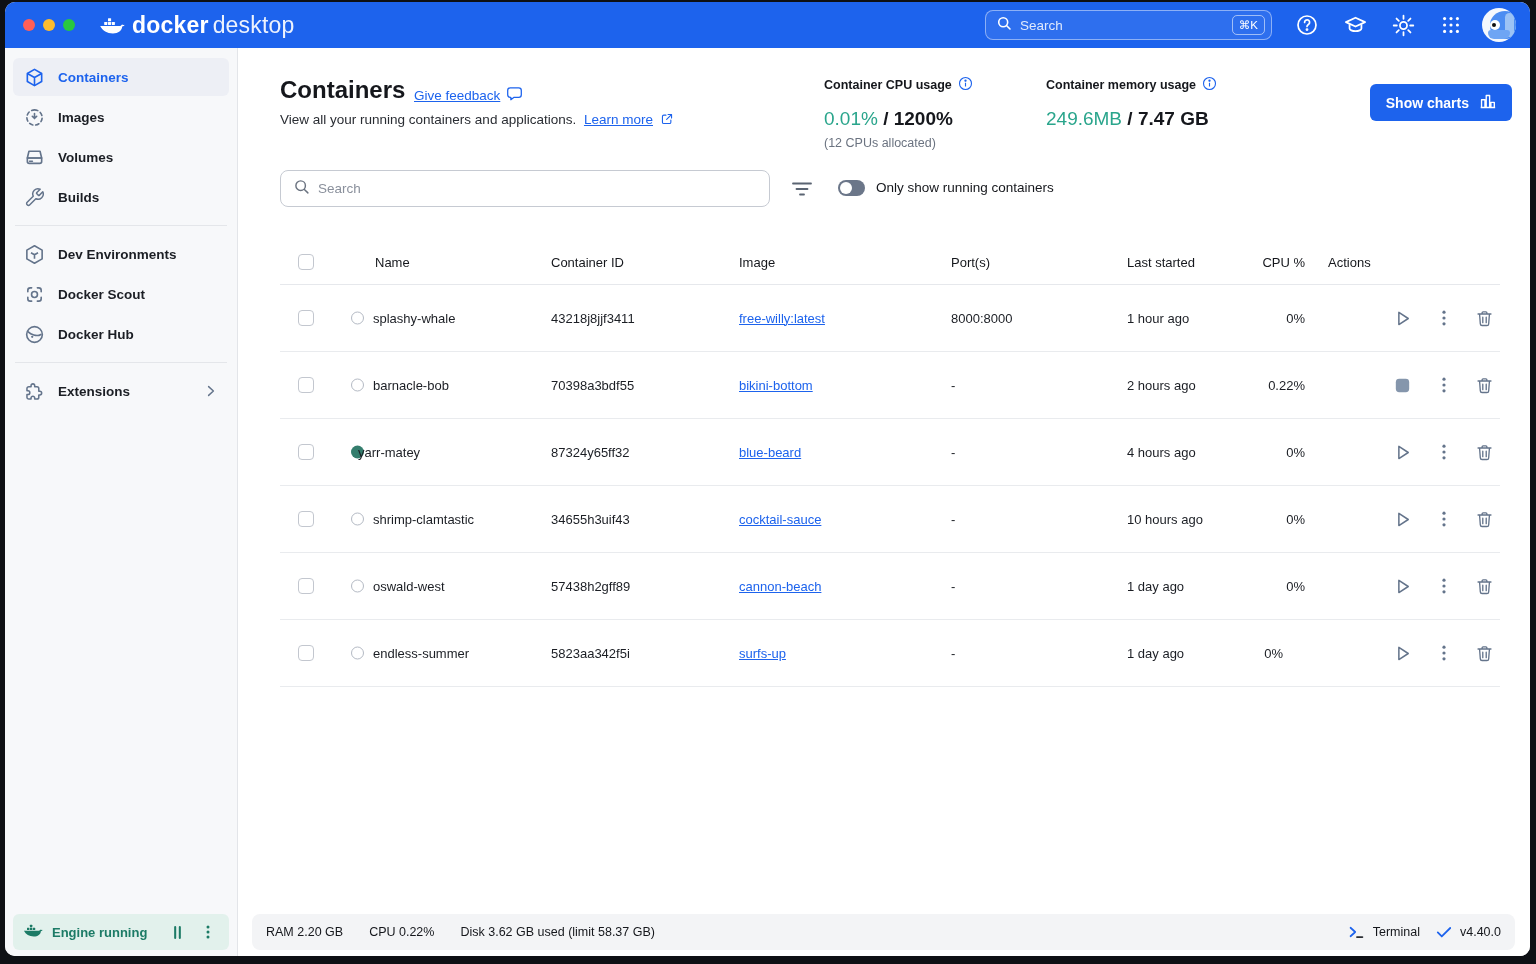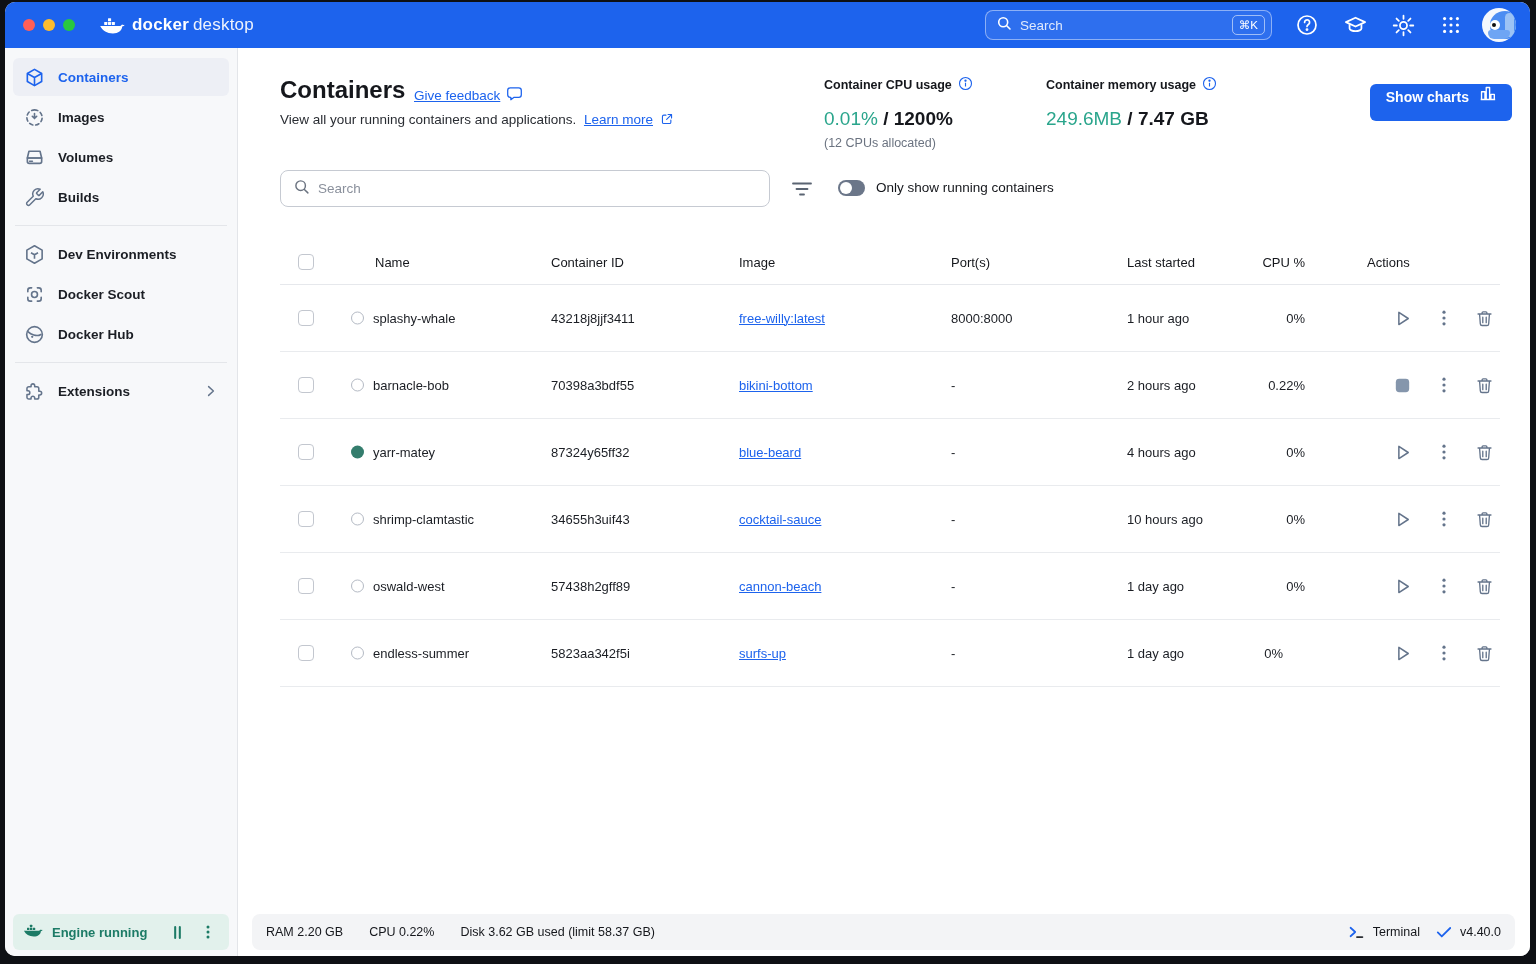--- a/index.html
+++ b/index.html
@@ -10,21 +10,21 @@
             border-radius:10px; overflow:hidden; background:#fff; }
 
   
   .topbar { position:absolute; top:0; left:0; right:0; height:46px; background:#1d63ed;
             display:flex; align-items:center; padding:0 14px 0 18px; color:#fff; }
   .traffic { display:flex; gap:8px; margin-right:24px; }
   .tl { width:12px; height:12px; border-radius:50%; }
   .tl.red{background:#ff5f57;} .tl.yellow{background:#febc2e;} .tl.green{background:#29c73f;}
   .brand { display:flex; align-items:center; gap:7px; }
   .brand svg { display:block; }
-  .brand-name { font-size:17px; letter-spacing:.2px; }
+  .brand-name { font-size:23px; letter-spacing:.2px; }
   .brand-name b { font-weight:700; }
   .brand-name .lite { font-weight:300; opacity:.92; margin-left:4px; }
   .top-search { margin-left:auto; width:287px; height:30px; border:1px solid rgba(255,255,255,.45);
             background:rgba(255,255,255,.08); border-radius:8px; display:flex; align-items:center;
             padding:0 6px 0 10px; gap:8px; }
   .top-search input { flex:1; background:transparent; border:none; outline:none; color:#fff;
             font-size:13.5px; font-family:"Liberation Sans", sans-serif; }
   .top-search input::placeholder { color:rgba(255,255,255,.85); }
   .kbd { border:1px solid rgba(255,255,255,.55); border-radius:5px; font-size:11.5px;
             padding:2px 6px; color:#fff; }
@@ -64,23 +64,23 @@
   .subtitle a { color:#1d63ed; text-decoration:underline; cursor:pointer; margin-left:4px; }
   .ext-ico { display:inline-block; vertical-align:-2px; margin-left:3px; }
 
   .stat { position:absolute; top:28px; }
   .stat.cpu { left:586px; } .stat.mem { left:808px; }
   .stat-label { display:flex; align-items:center; gap:6px; font-size:12.5px; font-weight:700; color:#15171c; }
   .stat-value { margin-top:14px; font-size:19px; font-weight:600; color:#15171c; }
   .stat-value .teal { color:#2aa58c; font-weight:500; }
   .stat-note { margin-top:6px; font-size:12.5px; color:#6b7380; }
 
-  .show-charts { position:absolute; top:36px; right:18px; height:37px; padding:16px 16px; background:#1d63ed;
+  .show-charts { position:absolute; top:36px; right:18px; height:37px; padding:0 16px; background:#1d63ed;
               color:#fff; border:none; border-radius:6px; font-size:14px; font-weight:600;
-              display:flex; align-items:flex-end; gap:10px; cursor:pointer; font-family:"Liberation Sans", sans-serif; }
+              display:flex; align-items:center; gap:10px; cursor:pointer; font-family:"Liberation Sans", sans-serif; }
 
   .toolbar-search { position:absolute; left:42px; top:122px; width:490px; height:37px; border:1px solid #c6cad2;
               border-radius:8px; display:flex; align-items:center; gap:8px; padding:0 12px; color:#6b7380; }
   .toolbar-search input { flex:1; border:none; outline:none; font-size:13.5px; color:#15171c;
               font-family:"Liberation Sans", sans-serif; }
   .toolbar-search input::placeholder { color:#8a909c; }
   .filter-btn { position:absolute; left:552px; top:130px; width:24px; height:22px; display:flex;
               align-items:center; justify-content:center; cursor:pointer; color:#5a6472; }
   .toggle { position:absolute; left:600px; top:132px; width:27px; height:16px; border-radius:9px;
               background:#6b7689; cursor:pointer; }
@@ -388,21 +388,21 @@
 
     <div class="table">
       <div class="thead" id="table-header">
           <span class="cbx" style="left:18px"></span>
    <span class="hcell" style="left:95px">Name</span>
    <span class="hcell" style="left:271px">Container ID</span>
    <span class="hcell" style="left:459px">Image</span>
    <span class="hcell" style="left:671px">Port(s)</span>
    <span class="hcell" style="left:847px">Last started</span>
    <span class="hcell hcell-cpu">CPU %</span>
-   <span class="hcell" style="left:1087px">Actions</span>
+   <span class="hcell" style="left:1048px">Actions</span>
         </div>
       <div id="table-body">
           <div class="trow">
     <span class="cbx" style="left:18px"></span>
     <span class="status-dot stopped" style="left:71px"></span>
     <span class="cell" style="left:93px">splashy-whale</span>
     <span class="cell" style="left:271px">43218j8jjf3411</span>
     <a class="cell cell-link" style="left:459px">free-willy:latest</a>
     <span class="cell" style="left:671px">8000:8000</span>
     <span class="cell" style="left:847px">1 hour ago</span>
@@ -450,21 +450,21 @@
     <button class="action-btn" style="left:1190px">
               <svg width="19" height="19" viewBox="0 0 20 20" fill="none" stroke="currentColor" stroke-width="1.4" stroke-linecap="round">
                 <path d="M3.2 5.3h13.6M7.5 5.3V4a1 1 0 0 1 1-1h3a1 1 0 0 1 1 1v1.3M4.8 5.3l.8 10.4a1.8 1.8 0 0 0 1.8 1.7h5.2a1.8 1.8 0 0 0 1.8-1.7l.8-10.4"></path>
                 <path d="M8.2 8.6v5.8M11.8 8.6v5.8"></path>
               </svg>
             </button>
   </div>
           <div class="trow">
     <span class="cbx" style="left:18px"></span>
     <span class="status-dot running" style="left:71px"></span>
-    <span class="cell" style="left:93px">yarr-matey</span>
+    <span class="cell" style="left:78px">yarr-matey</span>
     <span class="cell" style="left:271px">87324y65ff32</span>
     <a class="cell cell-link" style="left:459px">blue-beard</a>
     <span class="cell" style="left:671px">-</span>
     <span class="cell" style="left:847px">4 hours ago</span>
     <span class="cell cell-cpu">0%</span>
     <button class="action-btn" style="left:1108px">
               <svg width="21" height="21" viewBox="0 0 22 22" fill="none" stroke="currentColor" stroke-width="1.6" stroke-linejoin="round">
                 <path d="M7.2 4.6v12.8L17 11z"></path>
               </svg>
             </button>

